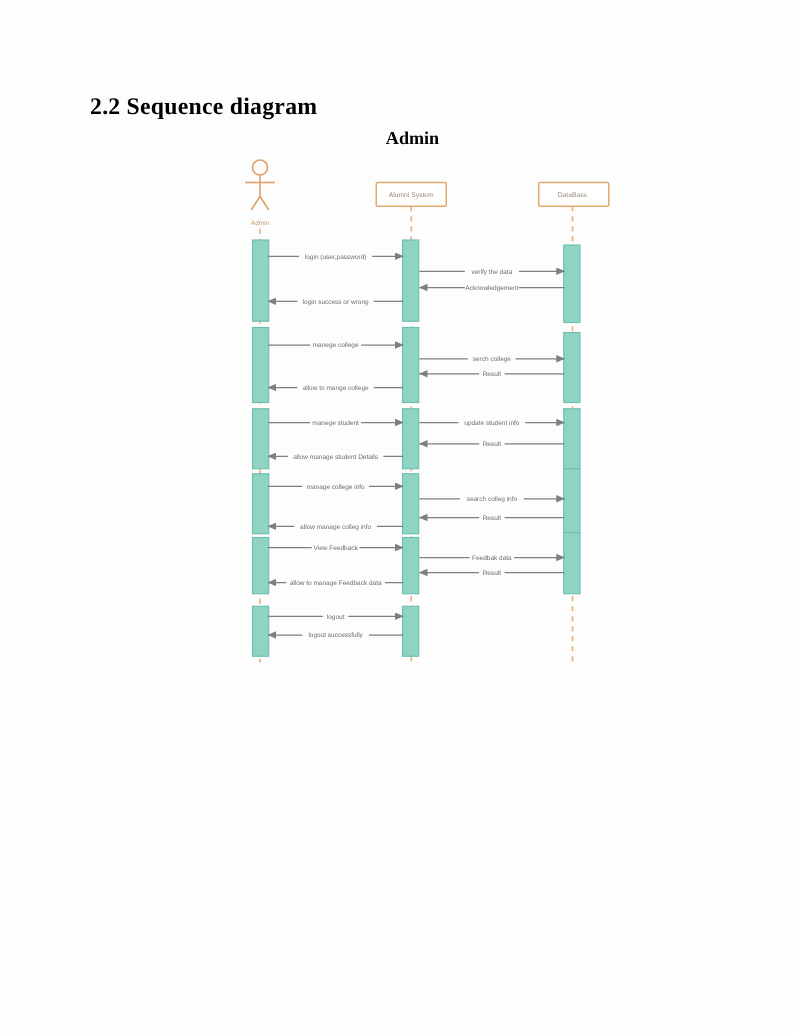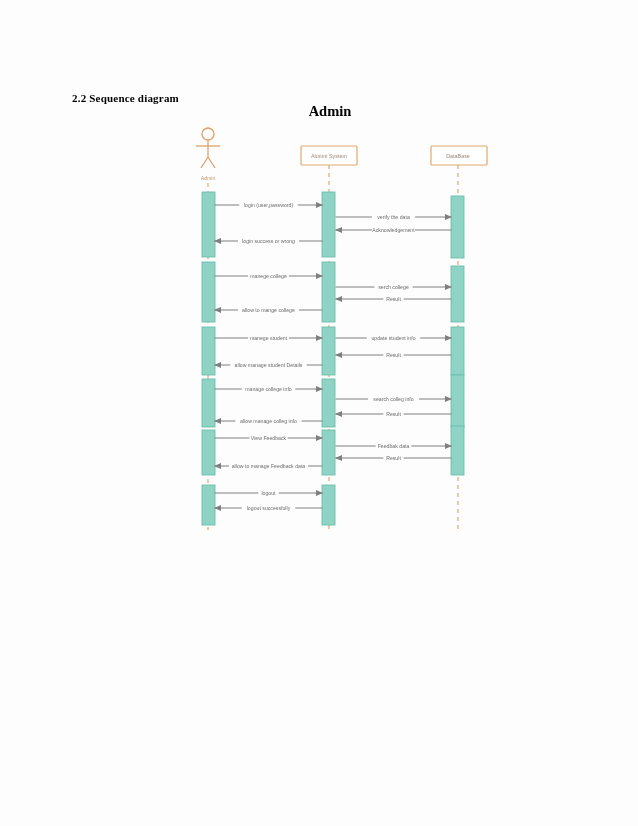--- a/index.html
+++ b/index.html
@@ -19,24 +19,23 @@
     position: absolute;
     inset: 0;
     background: #fdfdfd;
   }
   .section-heading {
     position: absolute;
     left: 72px;
     top: 75px;
     font-family: "Liberation Serif", serif;
     font-weight: bold;
-    font-size: 11px;
+    font-size: 19px;
     color: #000000;
     letter-spacing: 0.2px;
-    margin-top: 17px;
   }
   .diagram-title {
     position: absolute;
     left: 0;
     top: 103px;
     width: 638px;
     text-align: center;
     padding-left: 22px;
     box-sizing: border-box;
     font-family: "Liberation Serif", serif;

